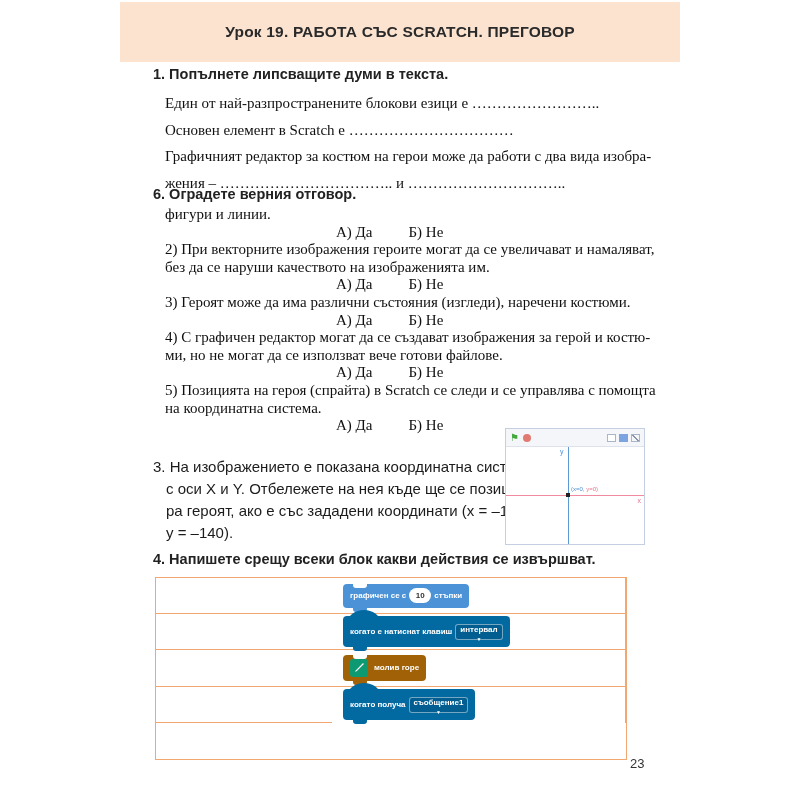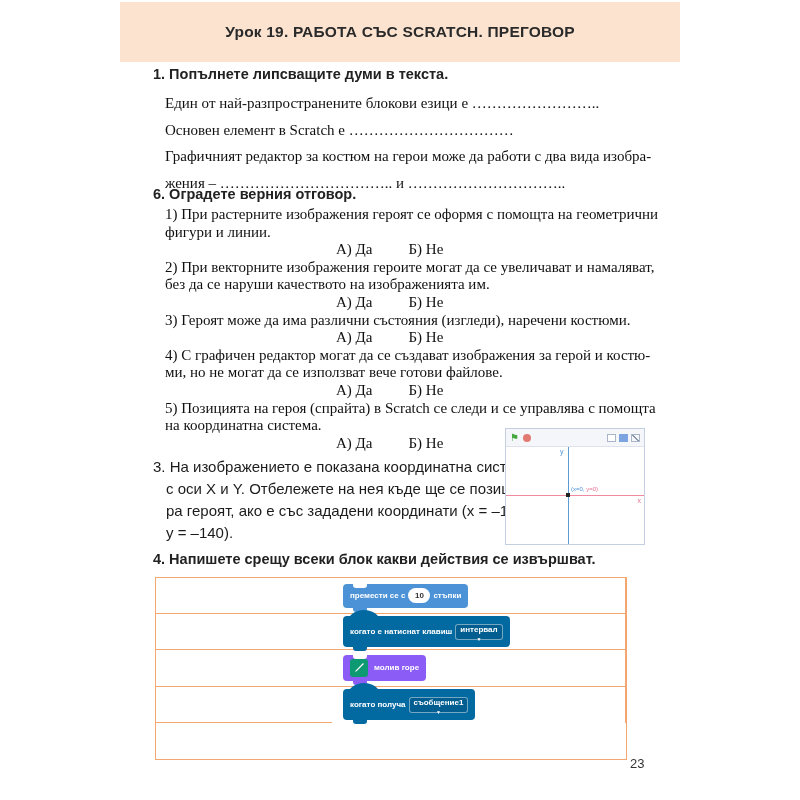--- a/index.html
+++ b/index.html
@@ -61,21 +61,21 @@
         padding-left:11px;position:relative;overflow:visible;}
   .cell.blockcell{border-right:1px solid #f2a771;}
   .cell:nth-last-child(-n+2){border-bottom:none;}
 
   
   .sblock{position:relative;display:inline-flex;align-items:center;gap:3px;height:24px;
           padding:0 7px;border-radius:4px;color:#fff;font-size:8px;font-weight:700;
           font-family:"Liberation Sans",sans-serif;white-space:nowrap;}
   .sblock.blue{background:#4c92d6;}
   .sblock.orange{background:#0369a1;height:31px;text-align:center;}
-  .sblock.green{background:#8b5cf6;height:26px;}
+  .sblock.green{background:#a16207;height:26px;}
   .sblock.stack::before{content:"";position:absolute;left:10px;top:0;width:14px;height:4px;
           background:#fff;border-radius:0 0 3px 3px;}
   .sblock.stack::after,.sblock.hat::after{content:"";position:absolute;left:10px;bottom:-4px;
           width:14px;height:5px;background:inherit;border-radius:0 0 3px 3px;}
   .sblock.hat::before{content:"";position:absolute;left:5px;top:-6px;width:32px;height:12px;
           background:inherit;border-radius:50% 50% 0 0 / 100% 100% 0 0;}
   .oval{background:#fff;color:#333;border-radius:9px;min-width:16px;height:15px;line-height:15px;
         text-align:center;padding:0 3px;font-size:8px;font-weight:700;}
   .dd{display:inline-flex;align-items:center;gap:2px;background:rgba(0,0,0,0.10);
       border:1px solid rgba(255,255,255,0.45);border-radius:3px;height:14px;padding:0 4px;flex-direction:column;}
@@ -99,21 +99,20 @@
     <div class="serif tline">Един от най-разпространените блокови езици е ……………………..</div>
     <div class="serif tline">Основен елемент в Scratch е ……………………………</div>
     <div class="serif tline">Графичният редактор за костюм на герои може да работи с два вида изобра-</div>
     <div class="serif tline">жения – …………………………….. и …………………………..</div>
   </section>
 
   <section class="task2">
     <div class="task-heading">6. Оградете верния отговор.</div>
 
     <div>
-      <div class="serif qline">1) При растерните изображения героят се оформя с помощта на геометрични</div>
       <div class="serif qline">фигури и линии.</div>
       <div class="serif opts">
         <span>А) Да</span>
         <span>Б) Не</span>
       </div>
     </div>
 
     <div>
       <div class="serif qline">2) При векторните изображения героите могат да се увеличават и намаляват,</div>
       <div class="serif qline">без да се наруши качеството на изображенията им.</div>
@@ -180,21 +179,21 @@
   <section class="task4-heading">
     <div class="task-heading">4. Напишете срещу всеки блок какви действия се извършват.</div>
   </section>
 
   <div class="t4table">
 
     <div class="cell"></div>
 
     <div class="cell blockcell">
       <div class="sblock blue stack">
-        <span>премести се с</span>
+        <span>графичен се с</span>
         <span class="oval">10</span>
         <span>стъпки</span>
       </div>
     </div>
     <div class="cell"></div>
 
     <div class="cell blockcell">
       <div class="sblock orange hat">
         <span>когато е натиснат клавиш</span>
         <span class="dd">

